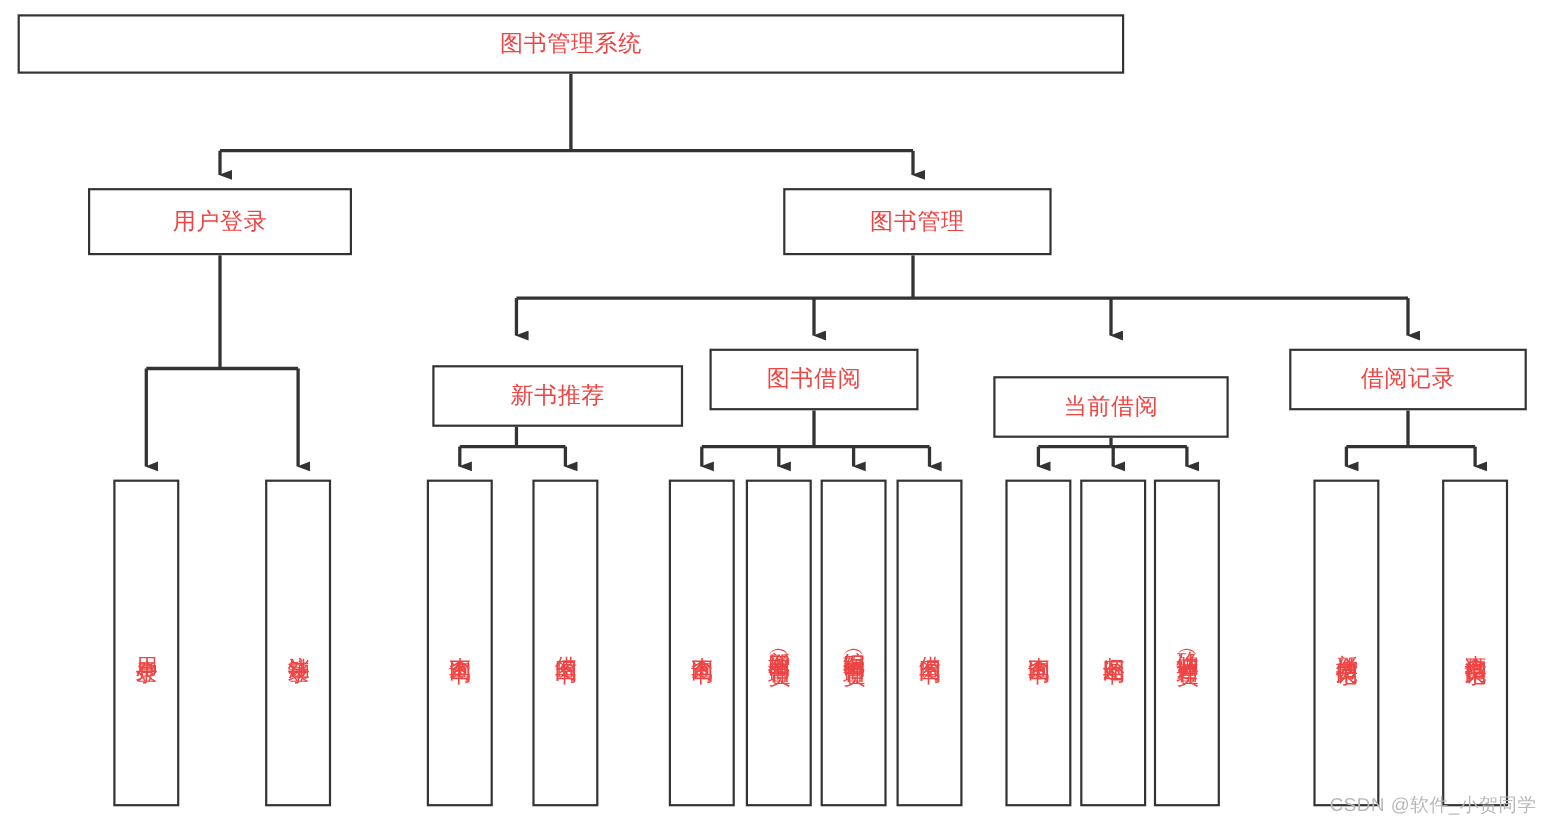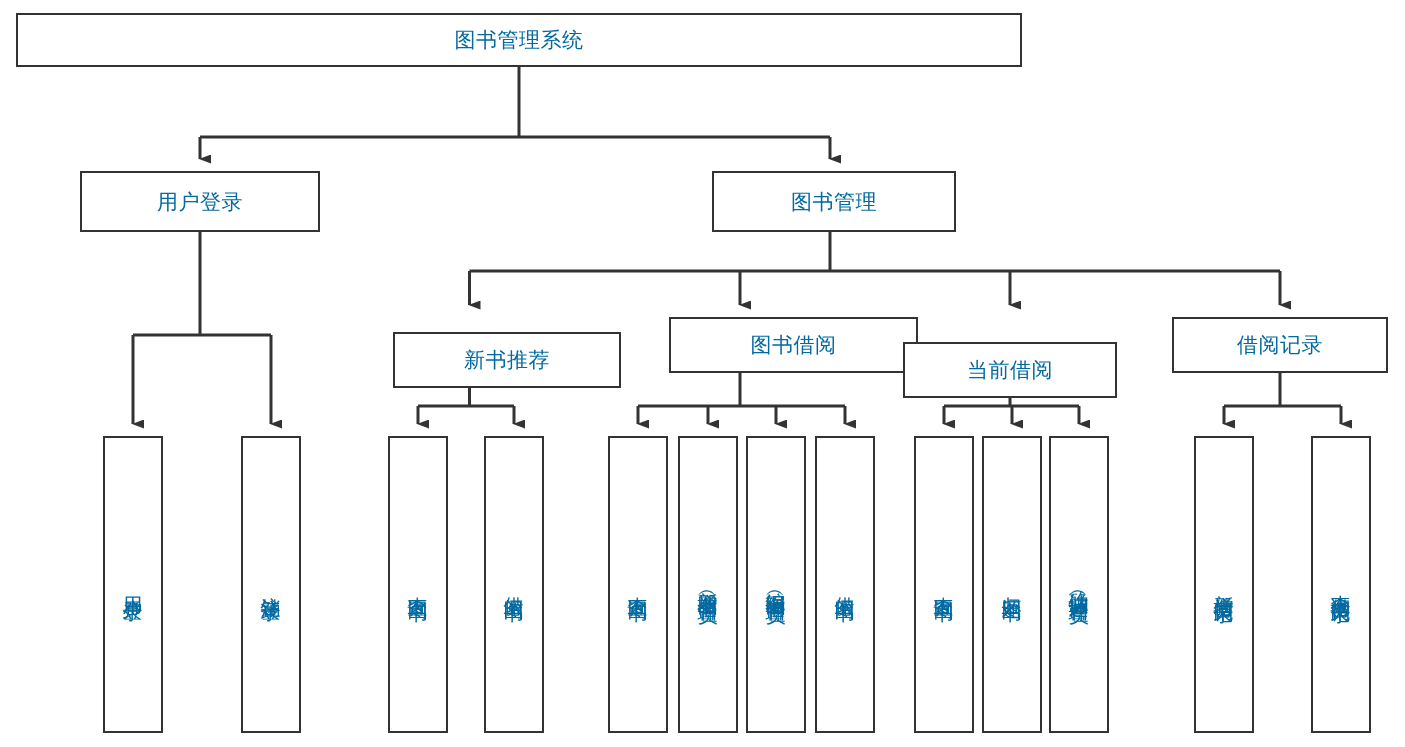--- a/index.html
+++ b/index.html
@@ -31,21 +31,21 @@
     position: absolute;
     box-sizing: border-box;
     background: #ffffff;
     border: 2px solid #333333;
     display: flex;
     align-items: center;
     justify-content: center;
     overflow: hidden;
   }
   .node-label {
-    color: #0369a1;
+    color: #ef4444;
     font-size: 21px;
     line-height: 1.12;
     letter-spacing: 0.5px;
     white-space: nowrap;
     text-align: right;
   }
   .node-box.vertical .node-label {
     writing-mode: vertical-rl;
     text-orientation: upright;
     letter-spacing: 2px;
@@ -120,21 +120,21 @@
       </div>
       <div class="node-box" style="left: 80px; top: 171px; width: 240px; height: 61px;">
         <span class="node-label">用户登录</span>
       </div>
       <div class="node-box" style="left: 712px; top: 171px; width: 244px; height: 61px;">
         <span class="node-label">图书管理</span>
       </div>
       <div class="node-box" style="left: 361px; top: 332px; width: 228px; height: 56px; margin-left: 32px;">
         <span class="node-label">新书推荐</span>
       </div>
-      <div class="node-box" style="left: 669px; top: 317px; width: 249px; height: 56px;">
+      <div class="node-box" style="left: 645px; top: 317px; width: 190px; height: 56px;">
         <span class="node-label">图书借阅</span>
       </div>
       <div class="node-box" style="left: 903px; top: 317px; width: 214px; height: 56px; margin-top: 25px;">
         <span class="node-label">当前借阅</span>
       </div>
       <div class="node-box" style="left: 1172px; top: 317px; width: 216px; height: 56px;">
         <span class="node-label">借阅记录</span>
       </div>
       <div class="node-box vertical" style="left: 103px; top: 436px; width: 60px; height: 297px;">
         <span class="node-label">用户登录</span>
@@ -169,13 +169,14 @@
       <div class="node-box vertical" style="left: 1049px; top: 436px; width: 60px; height: 297px;">
         <span class="node-label">确认归还（管理员）</span>
       </div>
       <div class="node-box vertical" style="left: 1194px; top: 436px; width: 60px; height: 297px;">
         <span class="node-label">新增借阅记录</span>
       </div>
       <div class="node-box vertical" style="left: 1311px; top: 436px; width: 60px; height: 297px;">
         <span class="node-label">查询借阅记录</span>
       </div>
     </div>
+  <div class="watermark">CSDN @软件_小贺同学</div>
 </div>
 
 </body></html>

